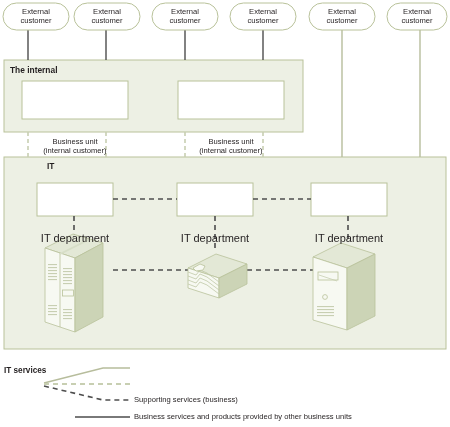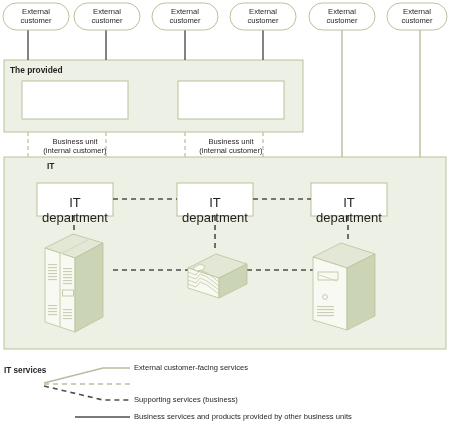--- a/index.html
+++ b/index.html
@@ -38,22 +38,23 @@
   .oval-label {
     font-size: 7.6px;
     width: 68px;
   }
   .bu-label {
     font-size: 7.6px;
     width: 108px;
     margin-top: 48px;
   }
   .itdept-label {
-    font-size: 13px;
+    font-size: 11px;
     width: 74px;
+    margin-top: 37px;
   }
   .zone-title {
     position: absolute;
     font-size: 8.4px;
     font-weight: bold;
     color: #231f20;
   }
   .legend-text {
     position: absolute;
     font-size: 7.6px;
@@ -248,35 +249,34 @@
   </div>
   <div class="node-label oval-label" style="left:308px; top:8px;">
     <div>External</div>
     <div>customer</div>
   </div>
   <div class="node-label oval-label" style="left:383px; top:8px;">
     <div>External</div>
     <div>customer</div>
   </div>
 
-  <div class="zone-title" style="left:10px; top:65px;">The provided</div>
+  <div class="zone-title" style="left:10px; top:65px;">The internal</div>
   <div class="zone-title" style="left:10px; top:161px;padding-left:37px;">IT</div>
 
   <div class="node-label bu-label" style="left:21px; top:90px;">
     <div>Business unit</div>
     <div>(internal customer)</div>
   </div>
   <div class="node-label bu-label" style="left:177px; top:90px;">
     <div>Business unit</div>
     <div>(internal customer)</div>
   </div>
 
   <div class="node-label itdept-label" style="left:38px; top:195px;">IT department</div>
   <div class="node-label itdept-label" style="left:178px; top:195px;">IT department</div>
   <div class="node-label itdept-label" style="left:312px; top:195px;">IT department</div>
 
   <div class="legend-title" style="left:4px; top:366px;">IT services</div>
 
-  <div class="legend-text" style="left:134px; top:363px;">External customer-facing services</div>
   <div class="legend-text" style="left:134px; top:395px;">Supporting services (business)</div>
   <div class="legend-text" style="left:134px; top:412px;text-align:right;">Business services and products provided by other business units</div>
 
 </div>
 
 </body></html>

